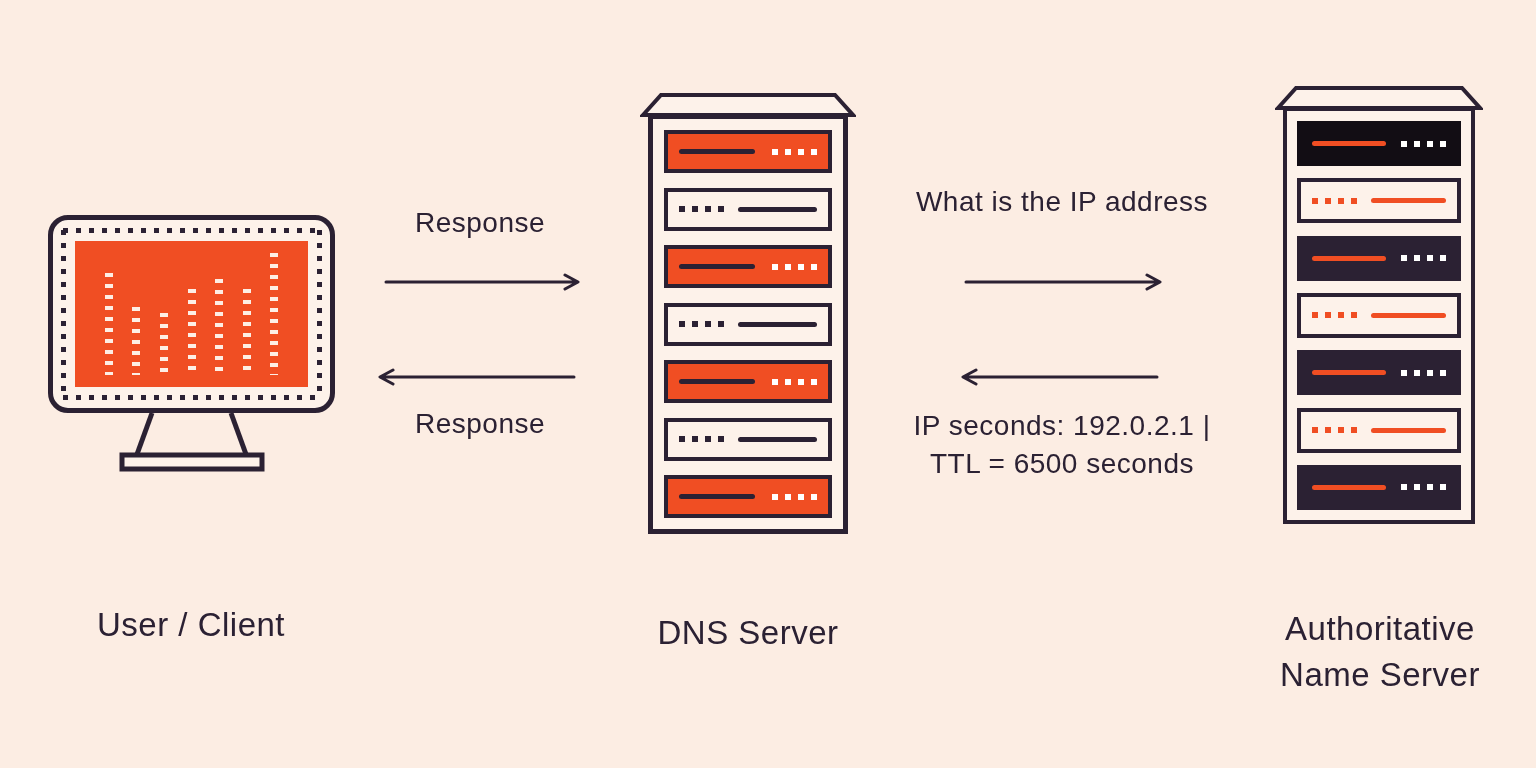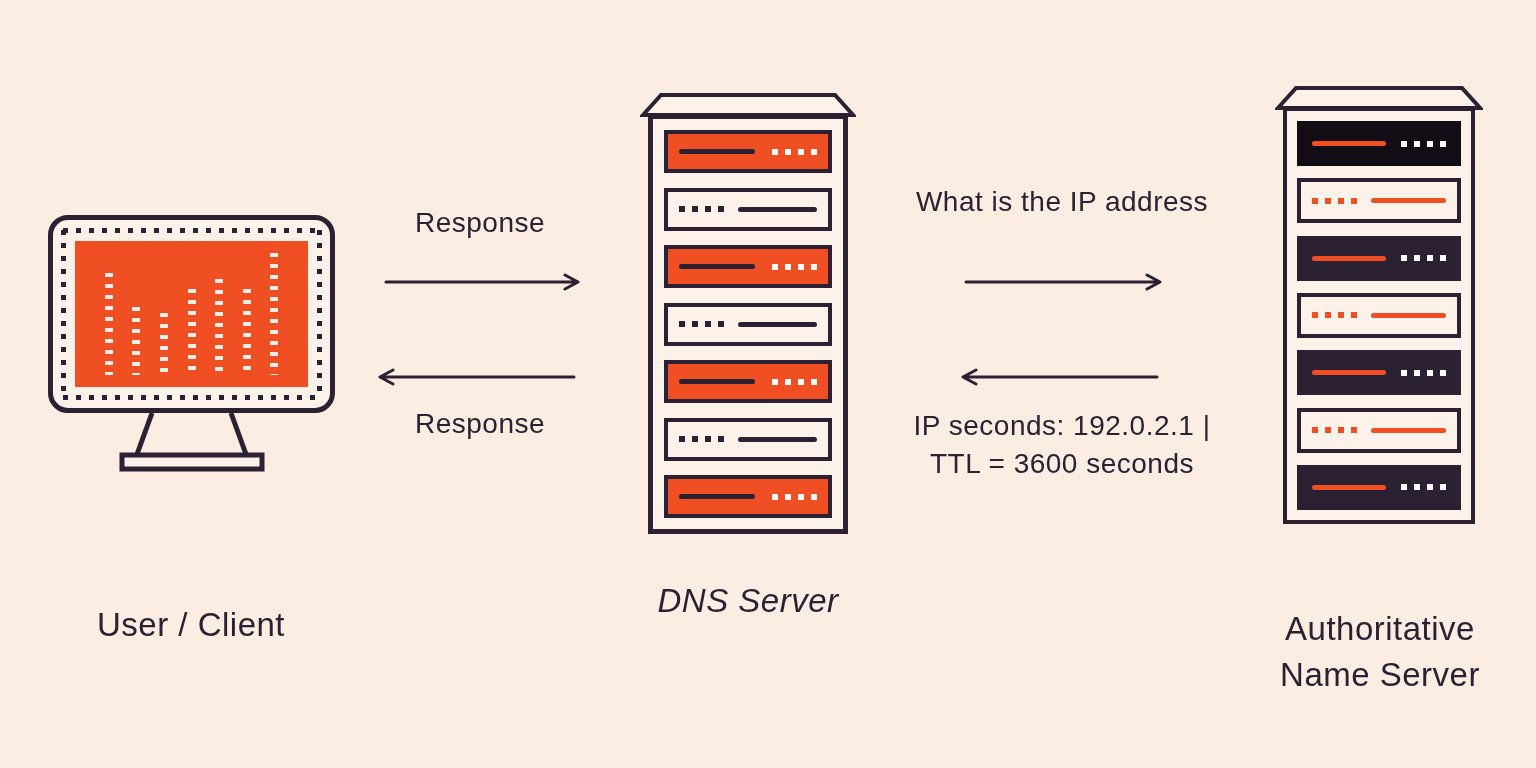--- a/index.html
+++ b/index.html
@@ -177,35 +177,35 @@
         <span class="line lead"></span>
           <span class="dots right">
             <i></i>
             <i></i>
             <i></i>
             <i></i>
           </span>
       </div>
     </div>
   </div>
-  <div class="abs node-label" style="left:598px; top:582px; width:300px;font-style:italic;">DNS Server</div>
+  <div class="abs node-label" style="left:598px; top:614px; width:300px;">DNS Server</div>
 
   <div class="abs flow-label two-line" style="left:876px; top:183px; width:372px;">
     <div>What is the IP address</div>
   </div>
   <svg class="abs arrow" style="left:963px; top:272px;" width="200" height="20" viewBox="0 0 200 20">
     <path d="M3 10 H196 M184 3 L197 10 L184 17"></path>
   </svg>
 
   <svg class="abs arrow" style="left:960px; top:367px;" width="200" height="20" viewBox="0 0 200 20">
     <path d="M197 10 H4 M16 3 L3 10 L16 17"></path>
   </svg>
   <div class="abs flow-label two-line" style="left:876px; top:407px; width:372px;">
     <div>IP seconds: 192.0.2.1 |</div>
-    <div>TTL = 3600 seconds</div>
+    <div>TTL = 6500 seconds</div>
   </div>
 
   <div class="abs rack" style="left:1275px; top:85px;">
     <svg width="208" height="25" viewBox="0 0 208 25" style="display:block;">
       <polygon points="3,23 21,3 187,3 205,23" fill="#fdf2ea" stroke="#2b2133" stroke-width="4"></polygon>
     </svg>
     <div class="rack-body" style="width:192px; height:417px; border-width:4px; padding:10px;">
       <div class="slat black" style="height:45px">
         <span class="line lead"></span>
           <span class="dots right">

